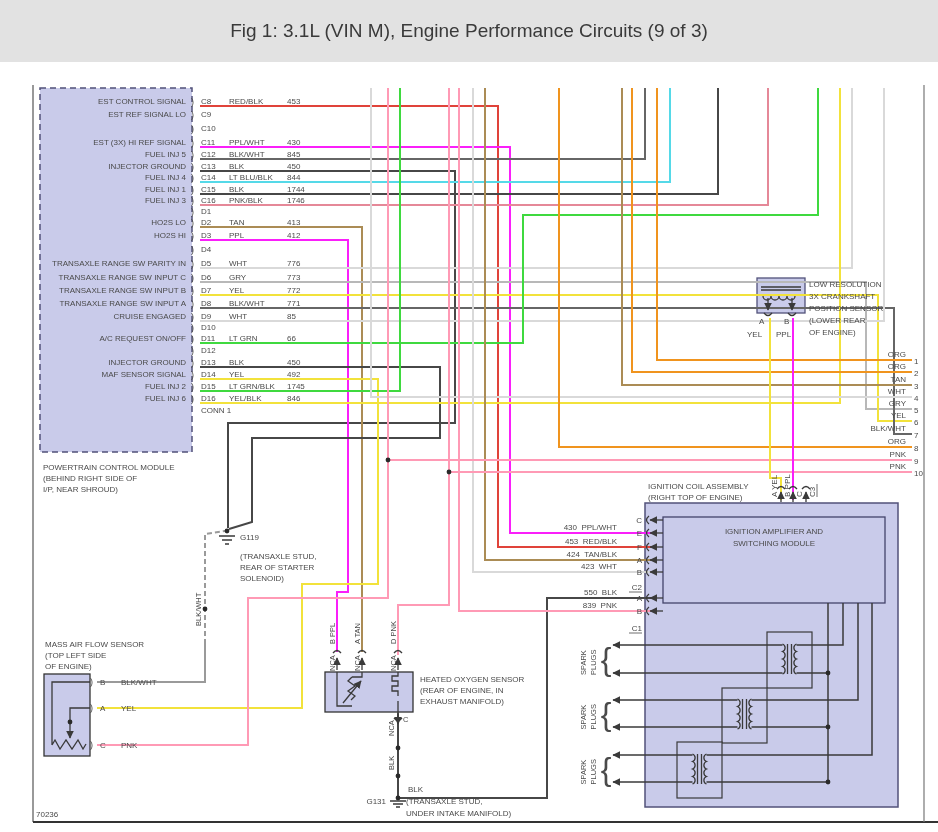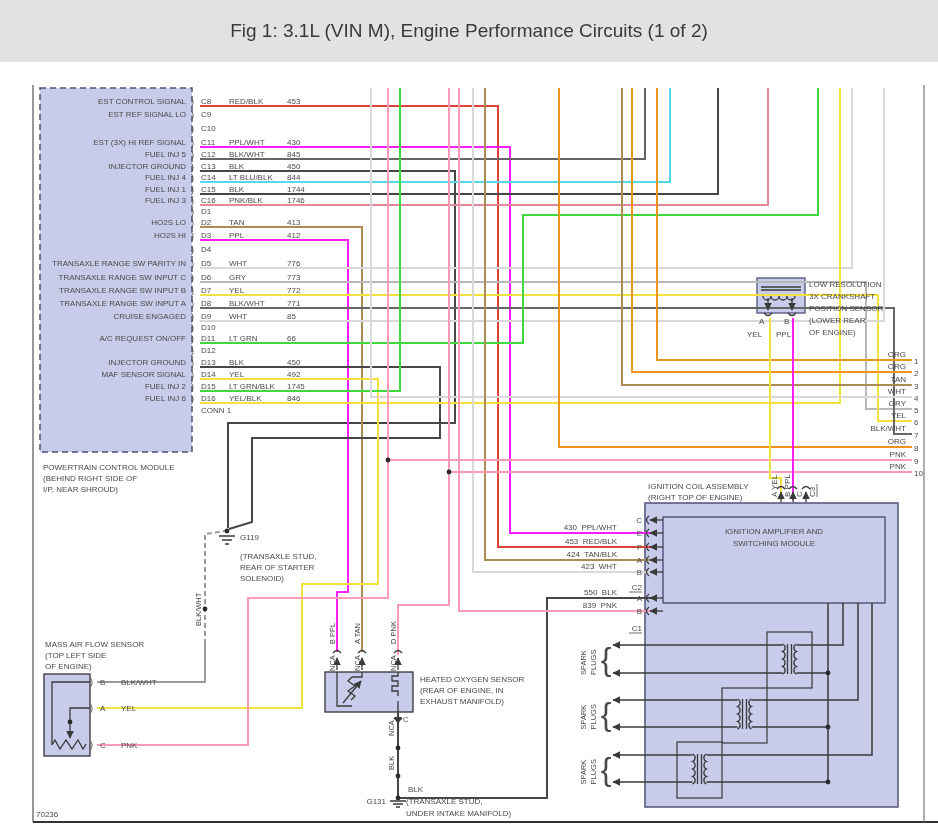--- a/index.html
+++ b/index.html
@@ -9,21 +9,21 @@
             display:flex;align-items:center;justify-content:center;}
   #titlebar span{font-size:19px;color:#3a3a3a;}
   #diagram{position:absolute;left:0;top:0;}
   text{font-family:"Liberation Sans","DejaVu Sans",sans-serif;fill:#4a4a4a;white-space:pre;}
 </style>
 </head>
 <body>
 
 <div id="page">
   <div id="titlebar">
-    <span>Fig 1: 3.1L (VIN M), Engine Performance Circuits (1 of 2)</span>
+    <span>Fig 1: 3.1L (VIN M), Engine Performance Circuits (9 of 3)</span>
   </div>
   <svg id="diagram" width="938" height="832" viewBox="0 0 938 832" xmlns="http://www.w3.org/2000/svg">
       <defs>
         <marker id="ah" markerWidth="7" markerHeight="7" refX="5.5" refY="3" orient="auto">
           <path d="M0,0 L6,3 L0,6 Z" fill="#3a3a3a"></path>
         </marker>
       </defs>
       <rect x="40" y="88" width="152" height="364" fill="#c9cbea" stroke="#52527a" stroke-width="1.5" stroke-dasharray="6,4"></rect>
       <rect x="757" y="278" width="48" height="35" fill="#c9cbea" stroke="#52527a" stroke-width="1.3"></rect>
       <rect x="645" y="503" width="253" height="304" fill="#c9cbea" stroke="#52527a" stroke-width="1.5"></rect>

